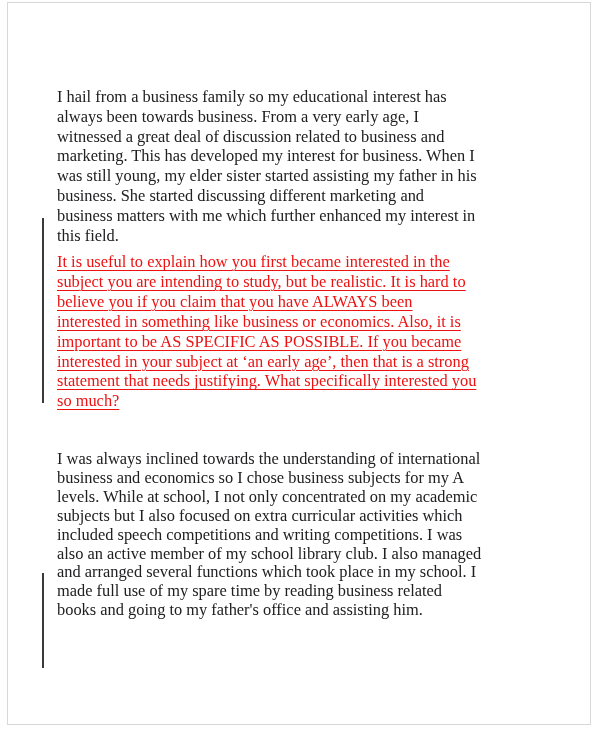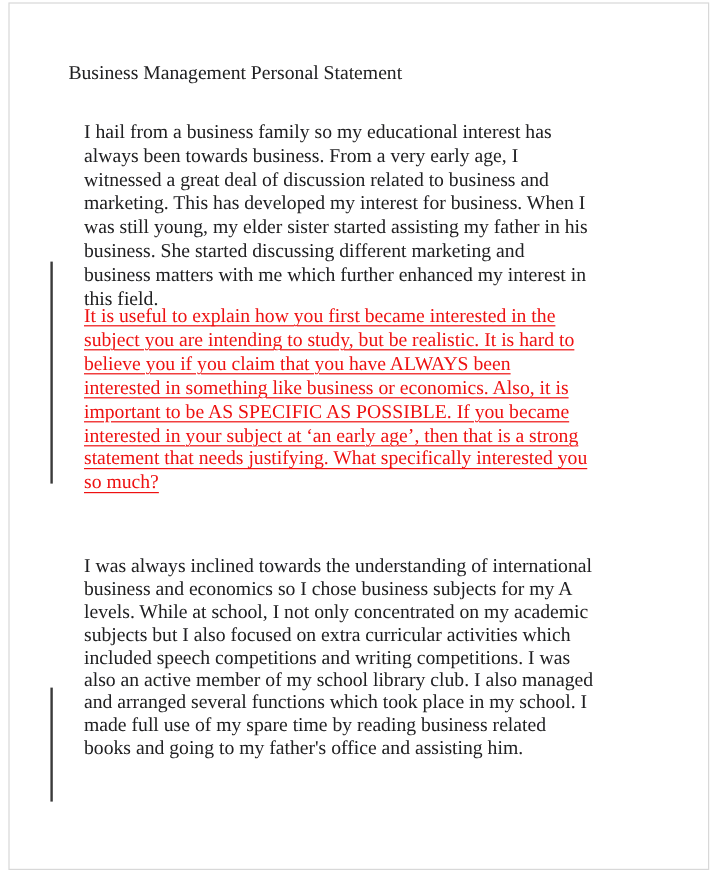--- a/index.html
+++ b/index.html
@@ -40,51 +40,50 @@
     font-size: 16.4px;
     font-weight: normal;
     line-height: 20px;
     white-space: pre;
     color: var(--body-text);
   }
   .para {
     position: absolute;
     left: 57px;
     width: 500px;
-    margin: 13px;
+    margin: 0;
     font-size: 16.4px;
     white-space: pre-line;
   }
   .para.body { color: var(--body-text); }
   .para.comment {
     color: var(--comment-text);
     text-decoration: underline;
     text-underline-offset: 3px;
     text-decoration-thickness: 1px;
   }
   .p1 { top: 87px;  line-height: 19.8px; }
-  .p2 { top: 240px; line-height: 19.9px; }
+  .p2 { top: 252px; line-height: 19.9px; }
   .p3 { top: 450px; line-height: 18.9px; }
   .p4 { top: 611px; line-height: 20.3px; }
   .changebar {
     position: absolute;
     left: 42px;
     width: 2px;
     background: var(--change-bar);
   }
   .bar1 { top: 218px; height: 185px; }
   .bar2 { top: 573px; height: 95px; }
 </style>
 </head>
 <body>
 
 <div class="page">
   <div class="page-frame"></div>
 
-  <h1 class="title">Business Management Personal Statement</h1>
 
   <div class="para body p1">I hail from a business family so my educational interest has
 always been towards business. From a very early age, I
 witnessed a great deal of discussion related to business and
 marketing. This has developed my interest for business. When I
 was still young, my elder sister started assisting my father in his
 business. She started discussing different marketing and
 business matters with me which further enhanced my interest in
 this field.</div>
 

